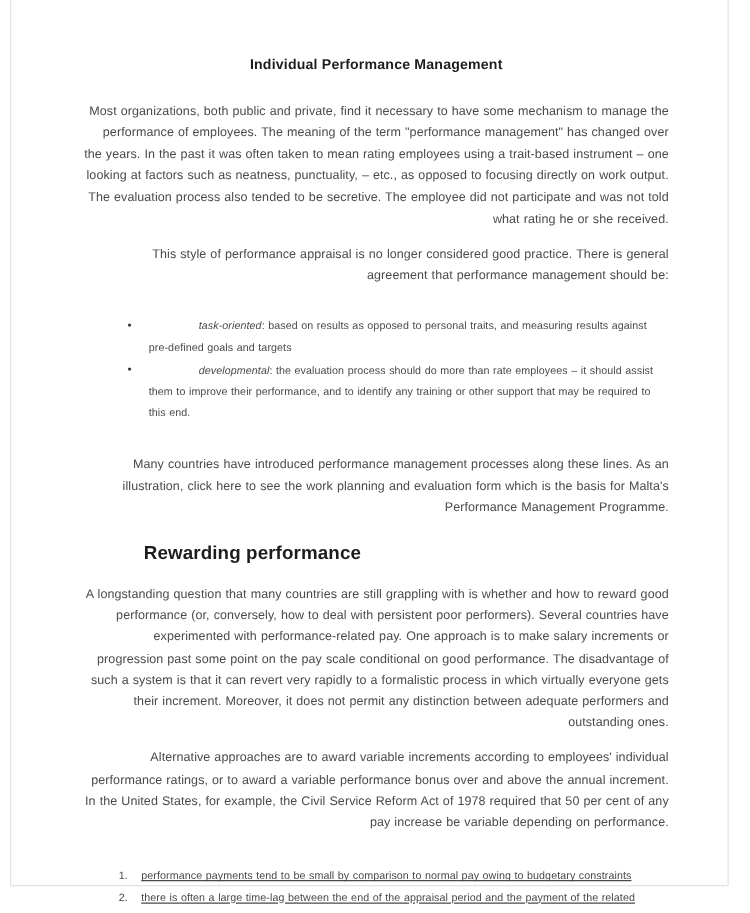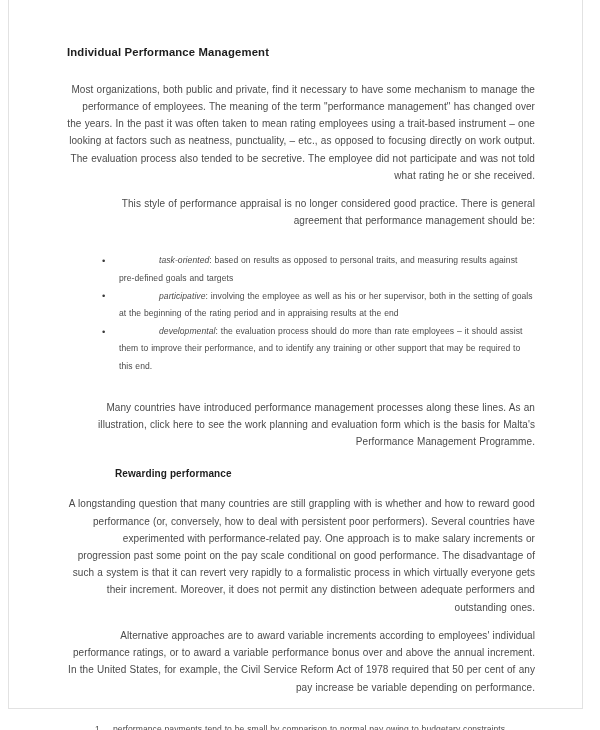--- a/index.html
+++ b/index.html
@@ -30,39 +30,40 @@
     position: absolute;
     left: 58px;
     top: 58px;
     width: 468px;
   }
 
   .doc-title {
     font-size: 11.3px;
     font-weight: bold;
     color: #1d1d1d;
+    text-align: center;
     letter-spacing: 0.15px;
     margin: 0 0 20px 0;
     line-height: 1.4;
   }
 
   .doc-para {
     font-size: 10px;
     line-height: 17.2px;
     color: #4a4a4a;
     margin: 0 0 11px 0;
     text-align: right;
     letter-spacing: 0.07px;
     word-spacing: 0.35px;
   }
 
   .doc-para.tight-after { margin-bottom: 9px; margin-left: 13px; }
 
   .section-heading {
-    font-size: 10px;
+    font-size: 15px;
     font-weight: bold;
     color: #1d1d1d;
     margin: 17px 0 14px 0;
     line-height: 1.4;
     letter-spacing: 0.1px;
     padding-left: 48px;
   }
 
   .bullet-list {
     list-style: none;
@@ -131,21 +132,20 @@
     <h1 class="doc-title">Individual Performance Management</h1>
 
     <p class="doc-para">Most organizations, both public and private, find it necessary to have some mechanism to manage the performance of employees.  The meaning of the term "performance management" has changed over the years. In the past it was often taken to mean rating employees using a trait-based instrument – one looking at factors such as neatness, punctuality, – etc., as opposed to focusing directly on work output. The evaluation process also tended to be secretive.  The employee did not participate and was not told what rating he or she received.</p>
 
     <p class="doc-para tight-after">This style of performance appraisal is no longer considered good practice. There is general agreement that performance management should be:</p>
 
     <div class="spacer-block"></div>
 
     <ul class="bullet-list">
       <li><span class="term">task-oriented</span><span>: based on results as opposed to personal traits, and measuring results against pre-defined goals and targets</span></li>
-      <li><span class="term">participative</span><span>: involving the employee as well as his or her supervisor, both in the setting of goals at the beginning of the rating period and in appraising results at the end</span></li>
       <li><span class="term">developmental</span><span>: the evaluation process should do more than rate employees – it should assist them to improve their performance, and to identify any training or other support that may be required to this end.</span></li>
     </ul>
 
     <div class="spacer-block"></div>
 
     <p class="doc-para"><span>Many countries have introduced performance management processes along these lines. As an illustration, </span><a class="inline-link">click here</a><span> to see the work planning and evaluation form which is the basis for Malta's Performance Management Programme.</span></p>
 
     <h2 class="section-heading">Rewarding performance</h2>
 
     <p class="doc-para">A longstanding question that many countries are still grappling with is whether and how to reward good performance (or, conversely, how to deal with persistent poor performers). Several countries have experimented with performance-related pay. One approach is to make salary increments or progression past some point on the pay scale conditional on good performance. The disadvantage of such a system is that it can revert very rapidly to a formalistic process in which virtually everyone gets their increment. Moreover, it does not permit any distinction between adequate performers and outstanding ones.</p>

